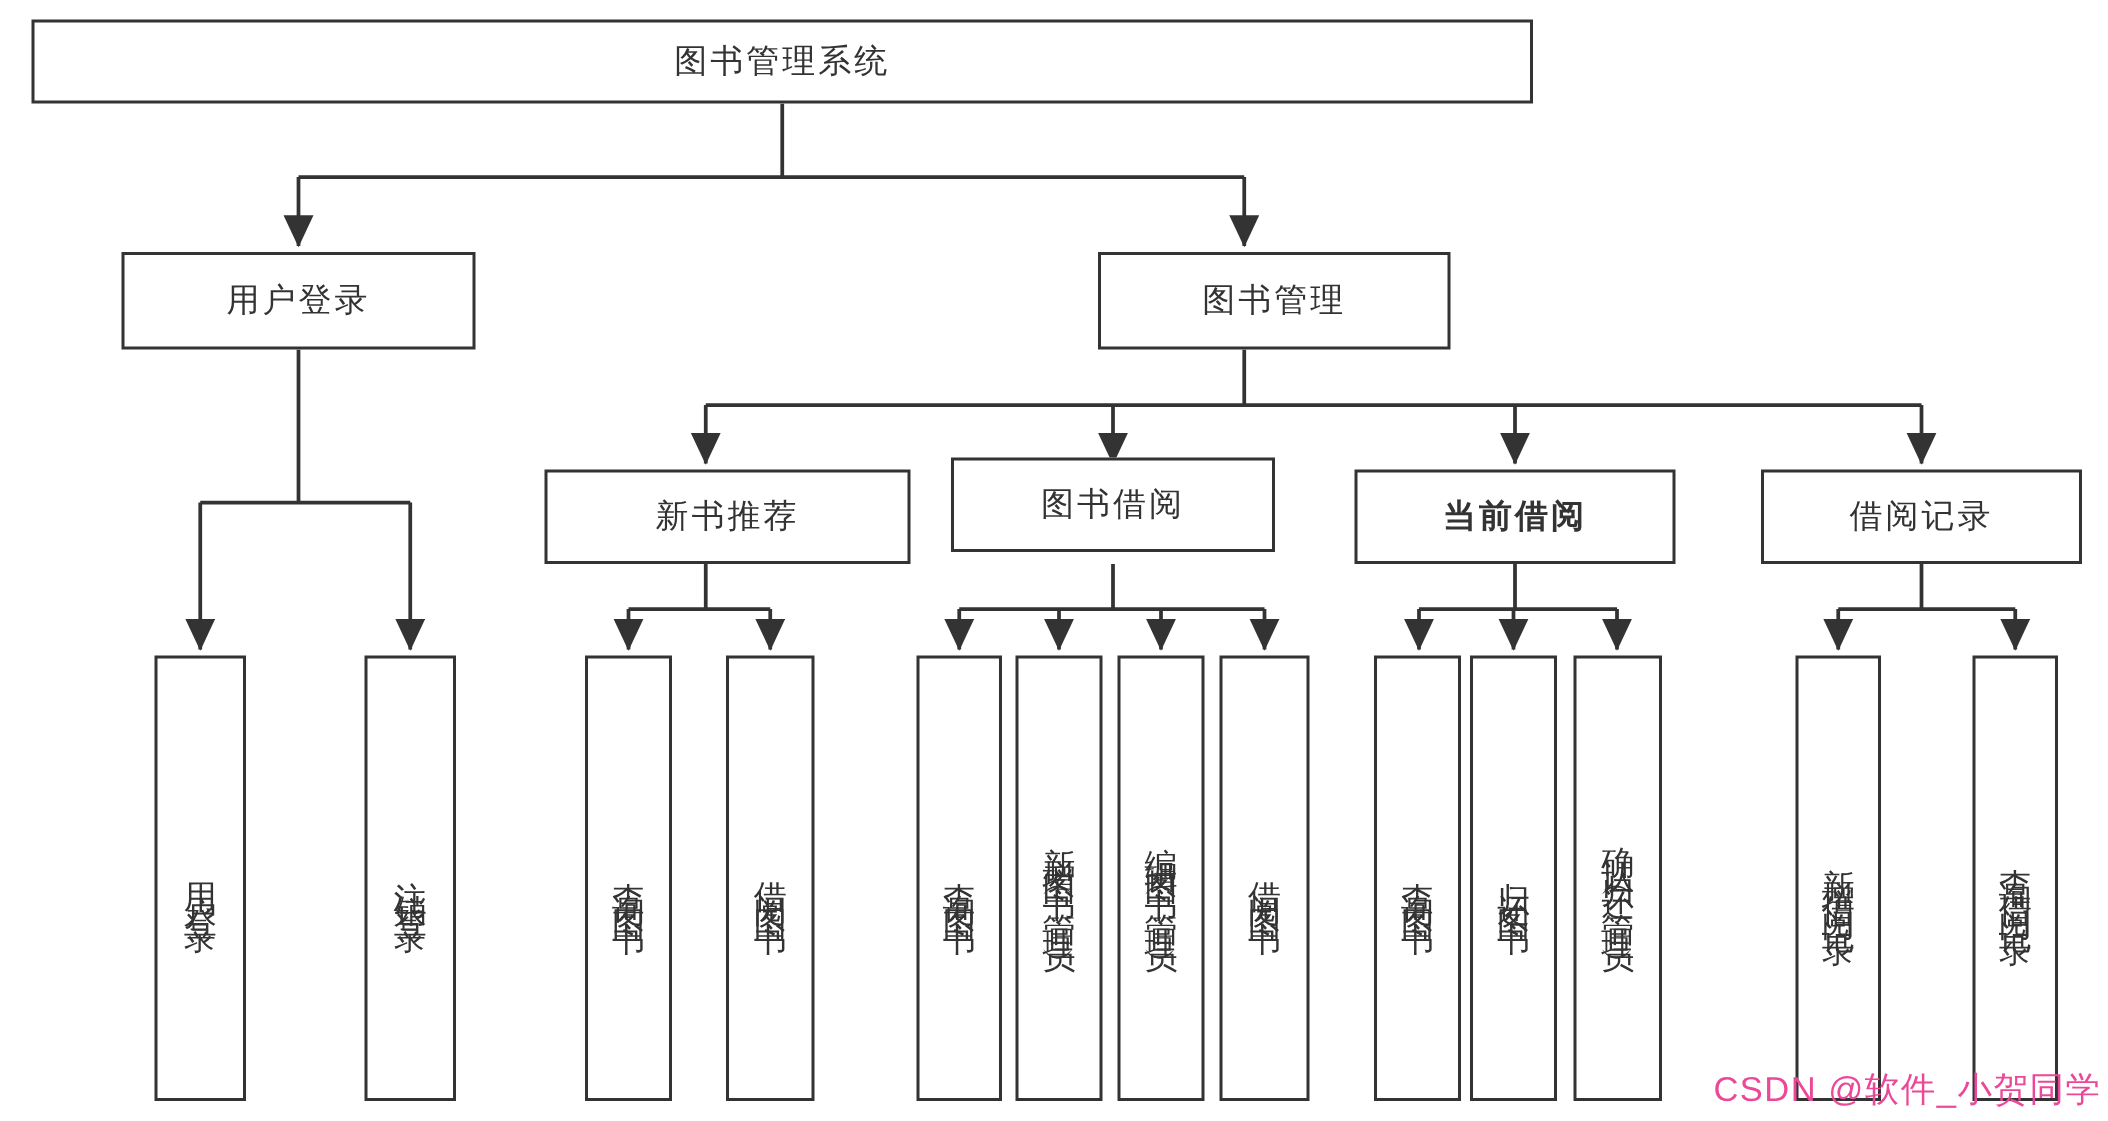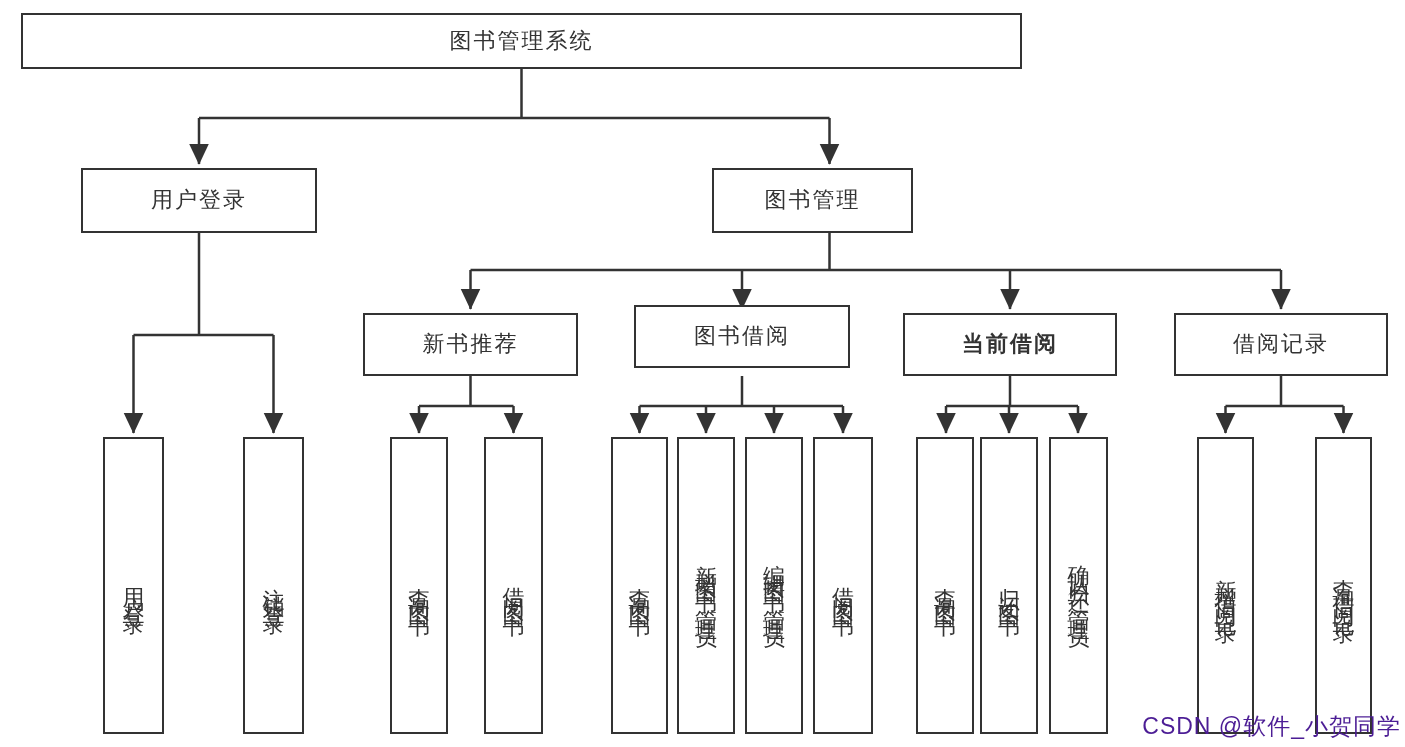--- a/index.html
+++ b/index.html
@@ -40,21 +40,21 @@
     font-size: 22px;
     letter-spacing: 9px;
     line-height: 1;
     margin-top: 4px;
   }
   .watermark {
     position: absolute;
     top: 711px;
     right: 4px;
     font-size: 23px;
-    color: #4c1d95;
+    color: #ec4899;
     letter-spacing: 1px;
     z-index: 2;
     white-space: nowrap;
   }
 </style>
 </head>
 <body>
 
 <div class="canvas">
 
@@ -97,23 +97,23 @@
 
       <path d="M1281,376 V406 M1225.5,406 H1343.5"></path>
       <line x1="1225.5" y1="406" x2="1225.5" y2="433" marker-end="url(#arrow)"></line>
       <line x1="1343.5" y1="406" x2="1343.5" y2="433" marker-end="url(#arrow)"></line>
     </g>
   </svg>
 
   <div class="node" style="left:21px; top:13px; width:1001px; height:56px;">图书管理系统</div>
 
   <div class="node" style="left:81px; top:168px; width:236px; height:65px;">用户登录</div>
-  <div class="node" style="left:712px; top:168px; width:201px; height:65px;">图书管理</div>
+  <div class="node" style="left:732px; top:168px; width:235px; height:65px;">图书管理</div>
 
-  <div class="node" style="left:363px; top:313px; width:215px; height:63px;">新书推荐</div>
+  <div class="node" style="left:363px; top:313px; width:244px; height:63px;">新书推荐</div>
   <div class="node" style="left:634px; top:305px; width:216px; height:63px;">图书借阅</div>
   <div class="node" style="left:903px; top:313px; width:214px; height:63px;font-weight:bold;">当前借阅</div>
   <div class="node" style="left:1174px; top:313px; width:214px; height:63px;">借阅记录</div>
 
   <div class="node leaf" style="left:103px; top:437px; width:61px; height:297px;">
     <span class="vtext">用户登录</span>
   </div>
   <div class="node leaf" style="left:243px; top:437px; width:61px; height:297px;">
     <span class="vtext">注销登录</span>
   </div>

